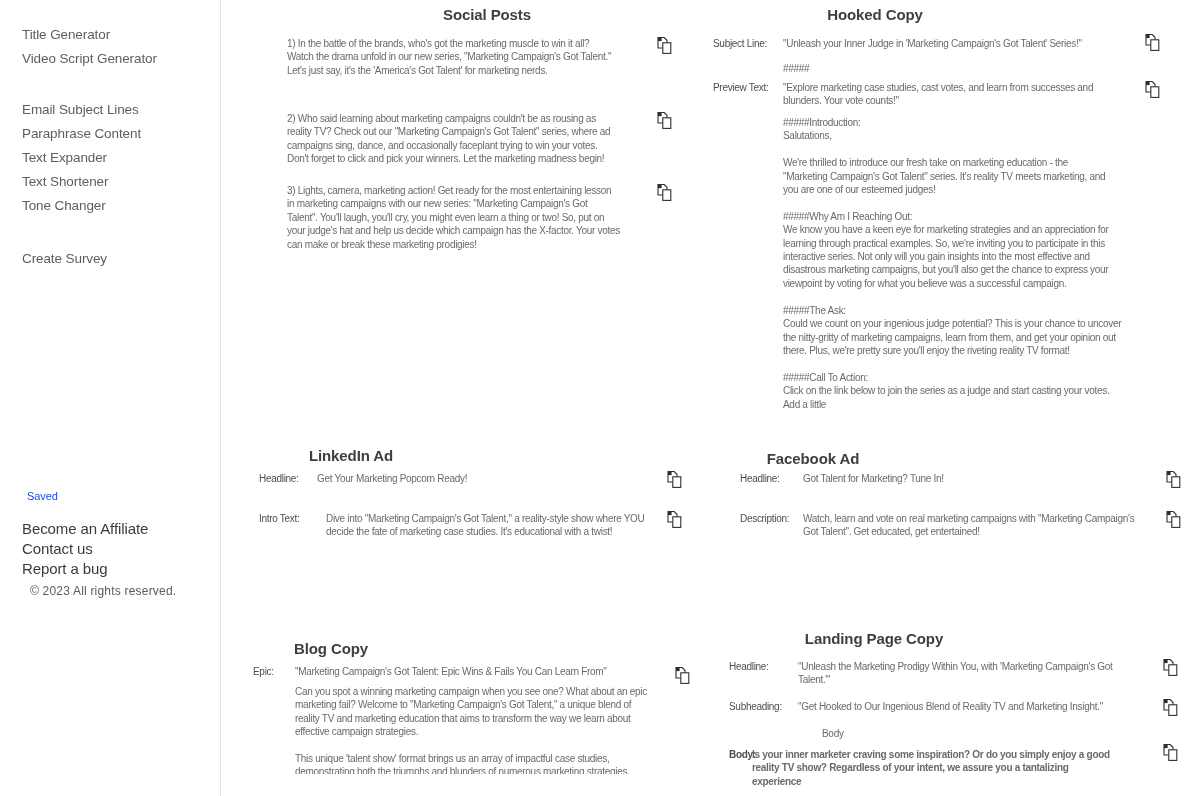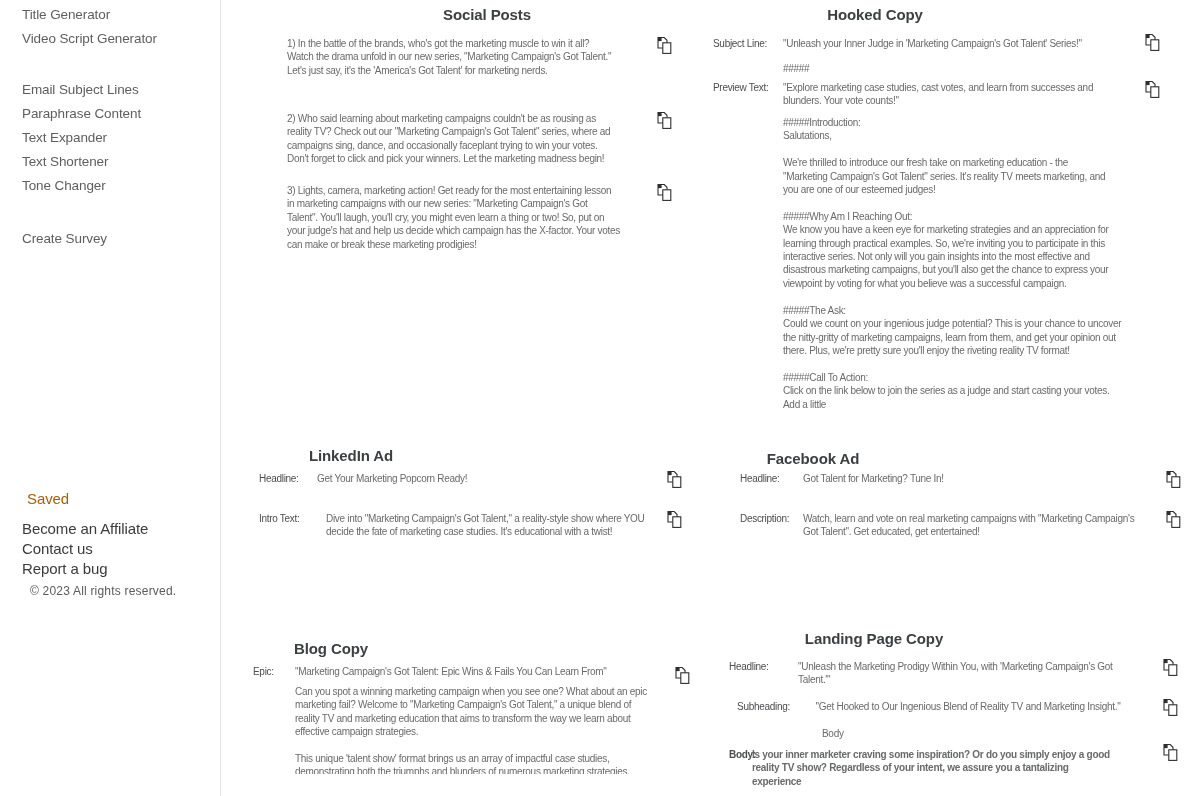--- a/index.html
+++ b/index.html
@@ -12,25 +12,25 @@
 
   
   .sidebar {
     position:absolute; left:0; top:0; width:221px; height:796px;
     border-right:1px solid #e4e4e4; background:#fff;
   }
   .nav-item {
     margin:0 0 10px 22px; font-size:13.5px; line-height:14px;
     color:#5d5e60; letter-spacing:-0.1px; cursor:pointer; white-space:nowrap;
   }
-  .g1 { padding-top:8px; }
+  .g1 { padding-top:28px; }
   .g2 { padding-top:27px; }
   .g3 { padding-top:29px; }
   .saved {
-    position:absolute; top:490px; left:27px; font-size:15px; color:#a16207;
+    position:absolute; top:490px; left:27px; font-size:11px; color:#1d4ed8;
     letter-spacing:-0.1px; cursor:pointer;
   }
   .footer-links { position:absolute; top:519px; left:22px; }
   .flink {
     font-size:15px; line-height:20px; color:#3a3b3d; letter-spacing:-0.1px;
     cursor:pointer; white-space:nowrap;
   }
   .copyright {
     position:absolute; top:584px; left:30px; font-size:12px; color:#5a5b5d;
     letter-spacing:0.2px;
@@ -110,21 +110,21 @@
   #blog .body { position:absolute; left:49px; top:50px; width:355px; }
   #blog .i1 { left:427px; top:31px; }
 
   
   #landing { left:488px; top:625px; width:474px; height:171px; overflow:hidden; }
   #landing .stitle { left:0; width:328px; top:5px; }
   #landing .row { left:19px; }
   #landing .lbl { width:69px; }
   #landing .val { width:340px; }
   #landing .r-headline { top:35px; }
-  #landing .r-subheading { top:75px;text-align:center; }
+  #landing .r-subheading { top:75px; }
   #landing .stray { position:absolute; left:112px; top:102px; }
   #landing .r-body { top:123px;font-weight:bold; }
   #landing .r-body .lbl { width:23px; }
   #landing .r-body .val { width:365px; }
   #landing .i1 { left:451px; top:33px; }
   #landing .i2 { left:451px; top:73px; }
   #landing .i3 { left:451px; top:118px; }
 </style>
 </head>
 <body>

